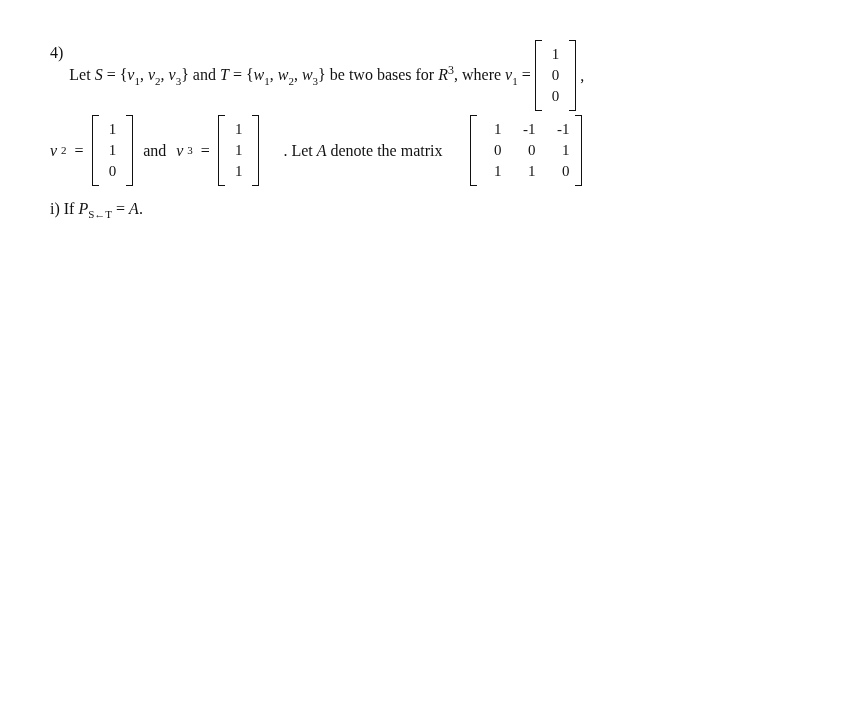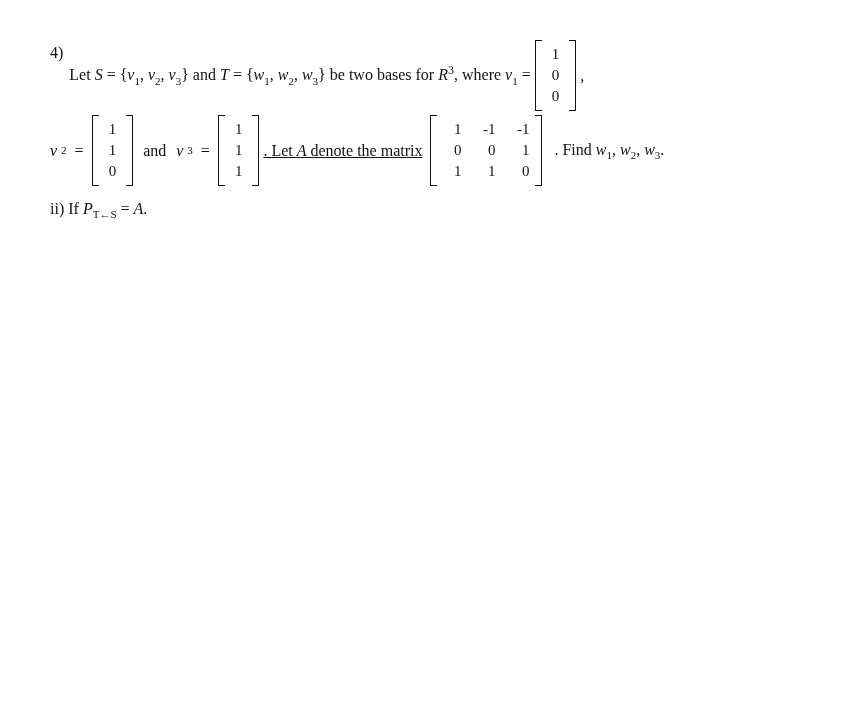--- a/index.html
+++ b/index.html
@@ -110,21 +110,21 @@
       <span style="margin:0 4px;">=</span>
       <span class="vec-bracket">
         <span class="mat-bracket-left"></span>
         <span class="vec-body">
           <span class="matrix-cell">1</span>
           <span class="matrix-cell">1</span>
           <span class="matrix-cell">1</span>
         </span>
         <span class="mat-bracket-right"></span>
       </span>
-      <span style="margin:0 0;text-decoration:underline;">. Let <span class="italic">A</span> denote the matrix</span>
+      <span style="margin:0 20px;">. Let <span class="italic">A</span> denote the matrix</span>
 
       <span class="vec-bracket" style="margin:0 4px;">
         <span class="mat-bracket-left"></span>
         <span style="display:flex; flex-direction:column; padding: 4px 6px;">
           <span class="matrix-row" style="gap:16px; justify-content:flex-end;">
             <span class="matrix-cell">1</span>
             <span class="matrix-cell">-1</span>
             <span class="matrix-cell">-1</span>
           </span>
           <span class="matrix-row" style="gap:16px; justify-content:flex-end;">
@@ -134,24 +134,23 @@
           </span>
           <span class="matrix-row" style="gap:16px; justify-content:flex-end;">
             <span class="matrix-cell">1</span>
             <span class="matrix-cell">1</span>
             <span class="matrix-cell">0</span>
           </span>
         </span>
         <span class="mat-bracket-right"></span>
       </span>
 
-      <span style="margin:0 4px;">. Find <span class="italic">w</span><sub>1</sub>, <span class="italic">w</span><sub>2</sub>, <span class="italic">w</span><sub>3</sub>.</span>
     </div>
 
-
-    <div style="display:flex; align-items:center;">
+    <div style="display:flex; align-items:center; margin-bottom: 400px;">
       <span>
-        ii) If <span class="italic">P</span><sub>T←S</sub> = <span class="italic">A</span>.
+        i) If <span class="italic">P</span><sub>S←T</sub> = <span class="italic">A</span>.
       </span>
     </div>
+
 
   </div>
 </div>
 
 </body></html>

